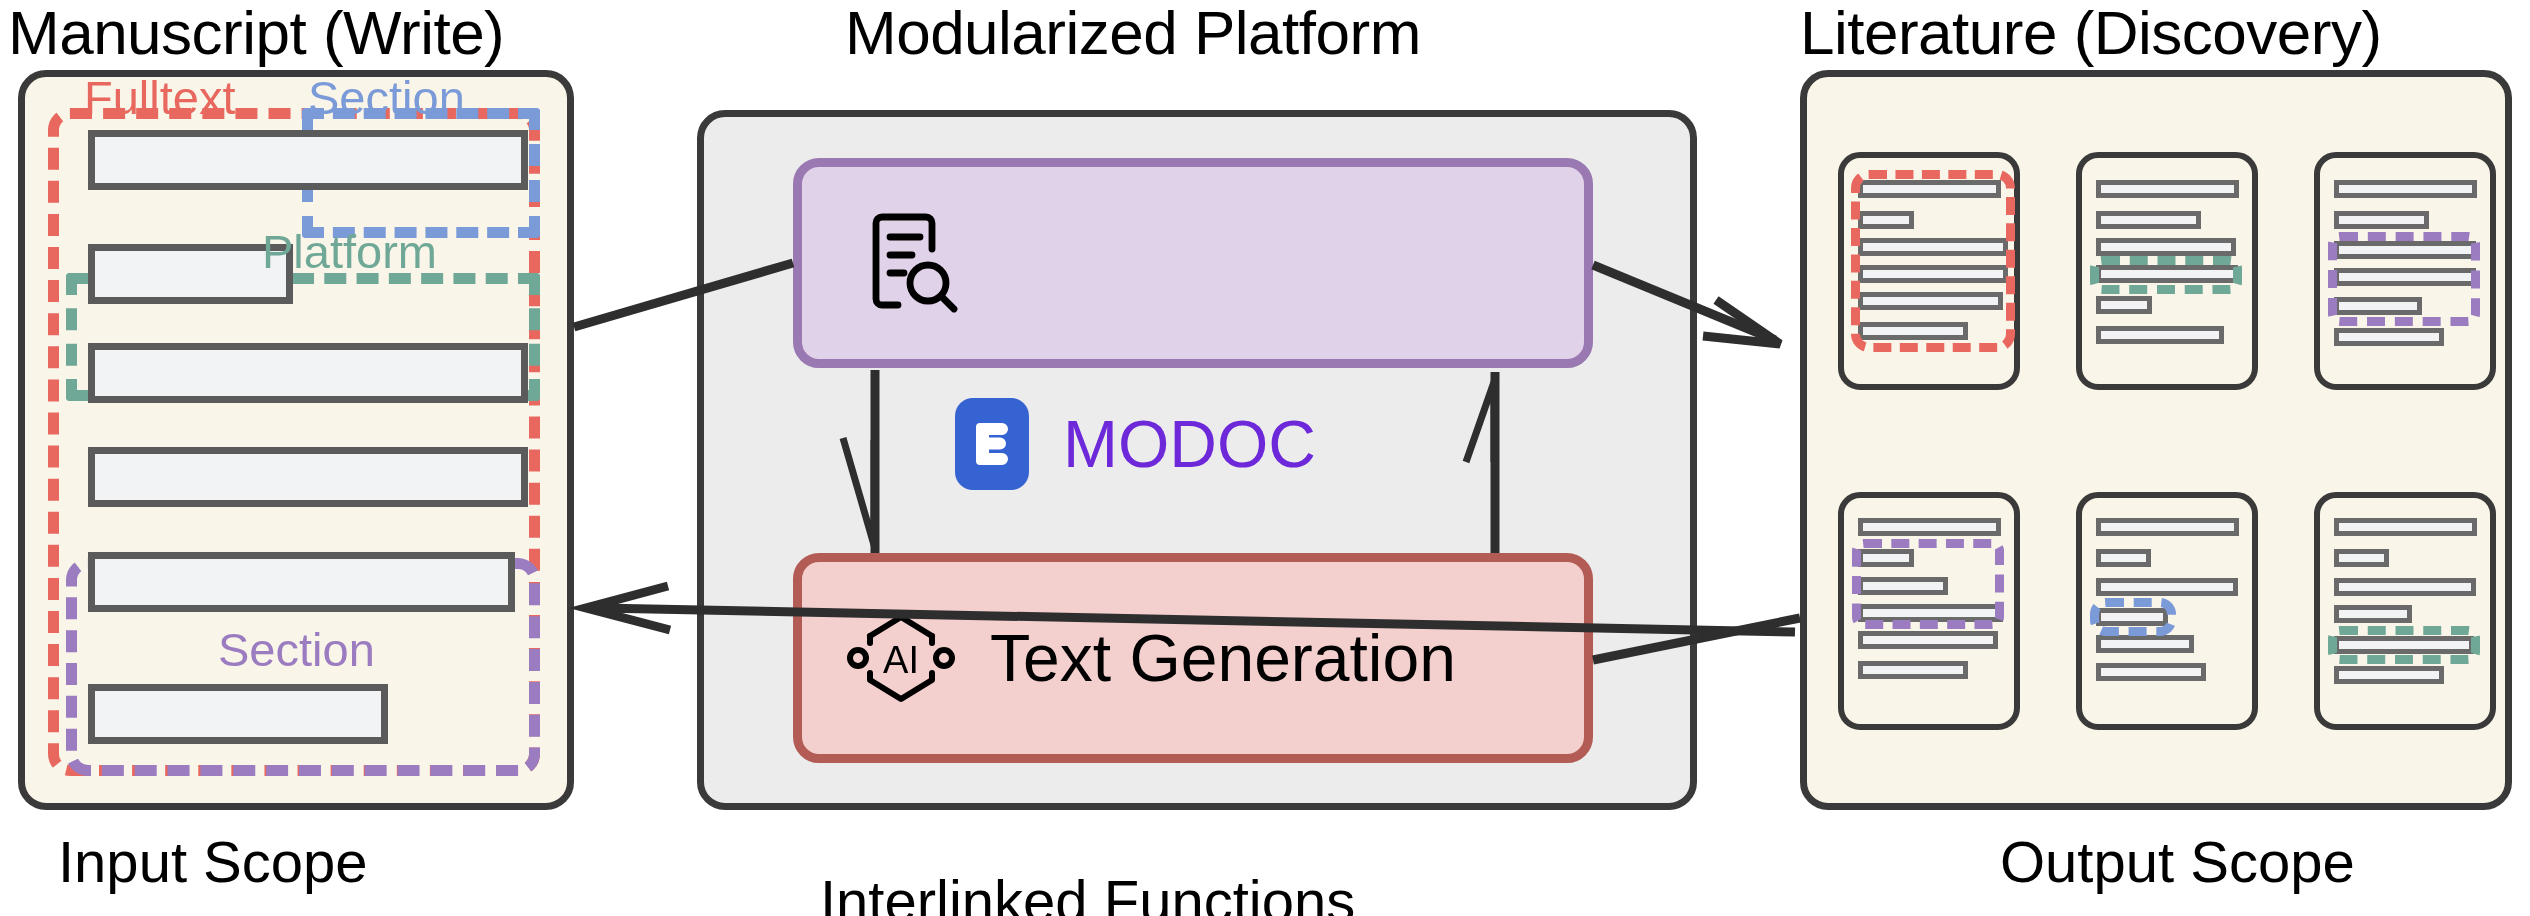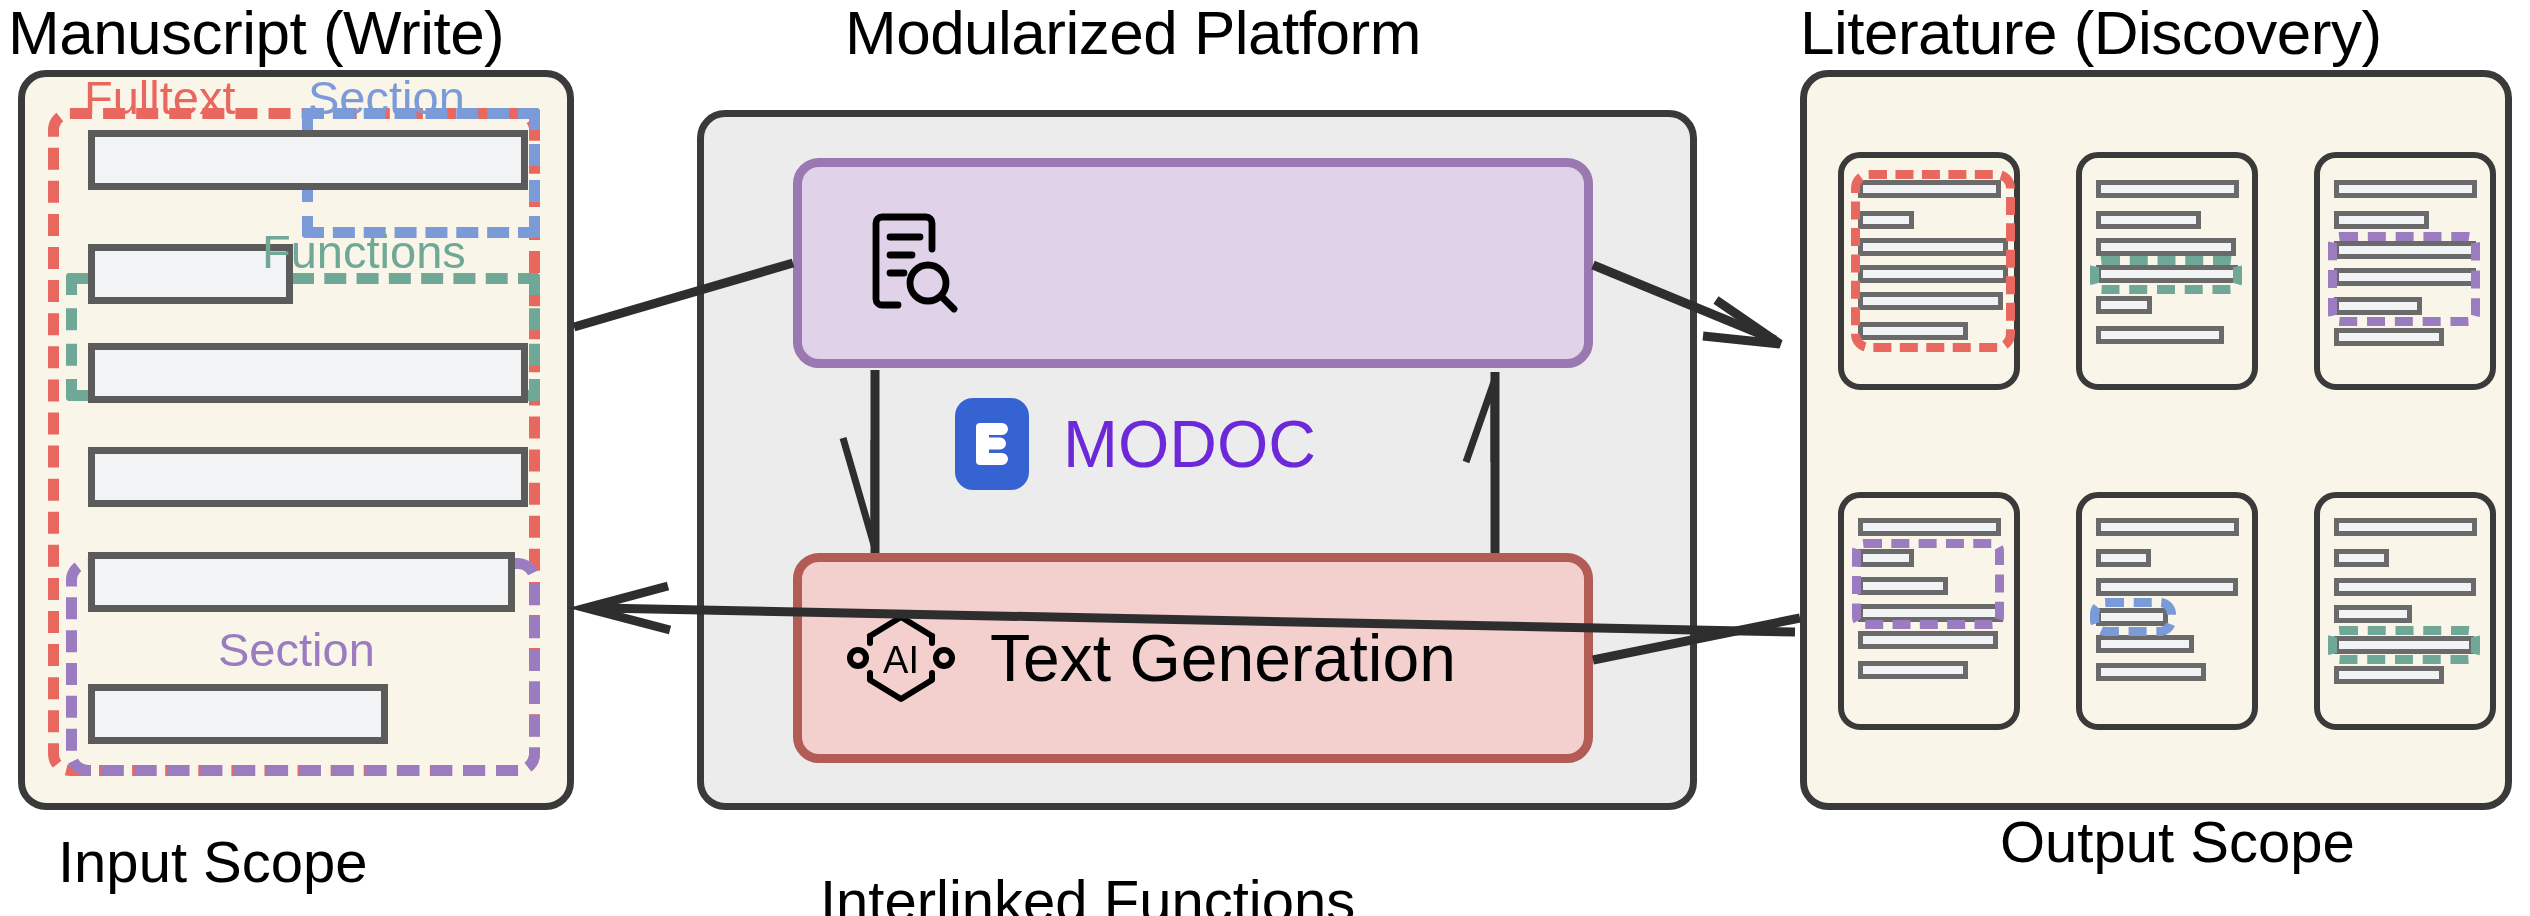--- a/index.html
+++ b/index.html
@@ -43,42 +43,42 @@
 <body>
 
 <div id="stage">
 
   <div class="hdr" style="left:8px;top:2px;">Manuscript (Write)</div>
   <div class="hdr" style="left:845px;top:2px;">Modularized Platform</div>
   <div class="hdr" style="left:1800px;top:2px;">Literature (Discovery)</div>
 
   <div class="ftr" style="left:58px;top:833px;">Input Scope</div>
   <div class="ftr" style="left:820px;top:872px;text-decoration:underline;">Interlinked Functions</div>
-  <div class="ftr" style="left:2000px;top:813px;">Output Scope</div>
+  <div class="ftr" style="left:2000px;top:833px;">Output Scope</div>
 
   <div class="panel panel-cream" style="left:18px;top:70px;width:556px;height:740px;"></div>
 
   <div class="scope" style="left:48px;top:108px;width:492px;height:668px;border-color:#e8685f;"></div>
 
   <div class="scope scope-sq" style="left:302px;top:108px;width:238px;height:130px;border-color:#7b9ad8;"></div>
 
   <div class="scope scope-sq" style="left:66px;top:273px;width:474px;height:128px;border-color:#70a898;"></div>
 
   <div class="scope" style="left:66px;top:558px;width:474px;height:218px;border-color:#9b7cc0;"></div>
 
   <div class="line" style="left:88px;top:130px;width:440px;height:60px;"></div>
   <div class="line" style="left:88px;top:244px;width:205px;height:60px;"></div>
   <div class="line" style="left:88px;top:343px;width:440px;height:60px;"></div>
   <div class="line" style="left:88px;top:447px;width:440px;height:60px;"></div>
   <div class="line" style="left:88px;top:552px;width:427px;height:60px;"></div>
   <div class="line" style="left:88px;top:684px;width:300px;height:60px;"></div>
 
   <div class="scopelabel" style="left:84px;top:74px;color:#e8685f;">Fulltext</div>
   <div class="scopelabel" style="left:308px;top:74px;color:#7b9ad8;">Section</div>
-  <div class="scopelabel" style="left:262px;top:228px;color:#70a898;">Functions</div>
+  <div class="scopelabel" style="left:262px;top:228px;color:#70a898;">Platform</div>
   <div class="scopelabel" style="left:218px;top:626px;color:#9b7cc0;">Section</div>
 
   <div class="panel panel-grey" style="left:697px;top:110px;width:1000px;height:700px;"></div>
 
   <div class="fnbox" style="left:793px;top:158px;width:800px;height:210px;background:#e0d2e8;border:9px solid #9a78b2;padding-left:62px;gap:44px;">
     <span class="fnicon">
       <svg width="96" height="108" viewBox="0 0 48 54" fill="none" stroke="#000" stroke-width="3.4" stroke-linecap="round" stroke-linejoin="round">
         <path d="M34 20V7a3 3 0 0 0-3-3H9a3 3 0 0 0-3 3v38a3 3 0 0 0 3 3h8"></path>
         <line x1="13" y1="14" x2="28" y2="14"></line>
         <line x1="13" y1="23" x2="24" y2="23"></line>

